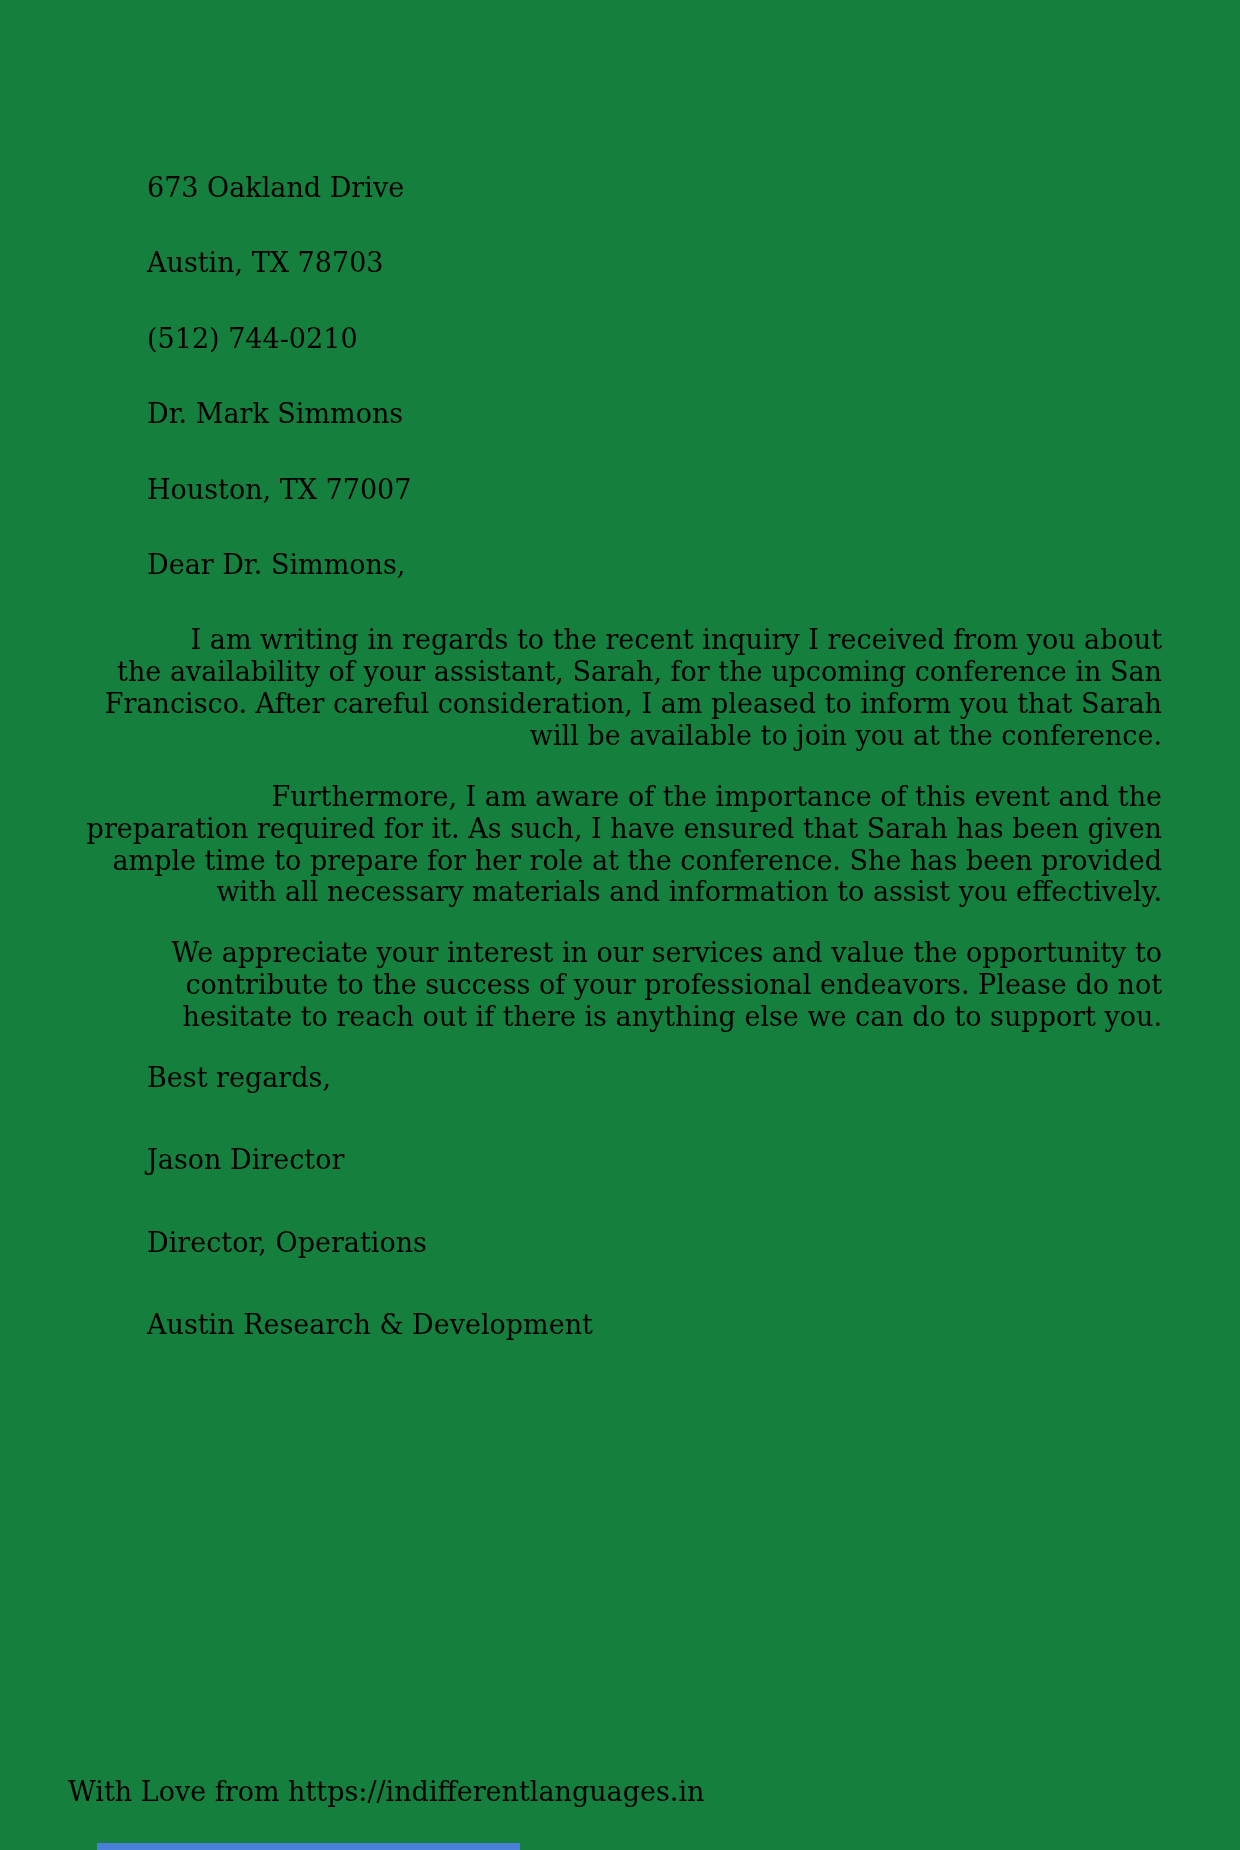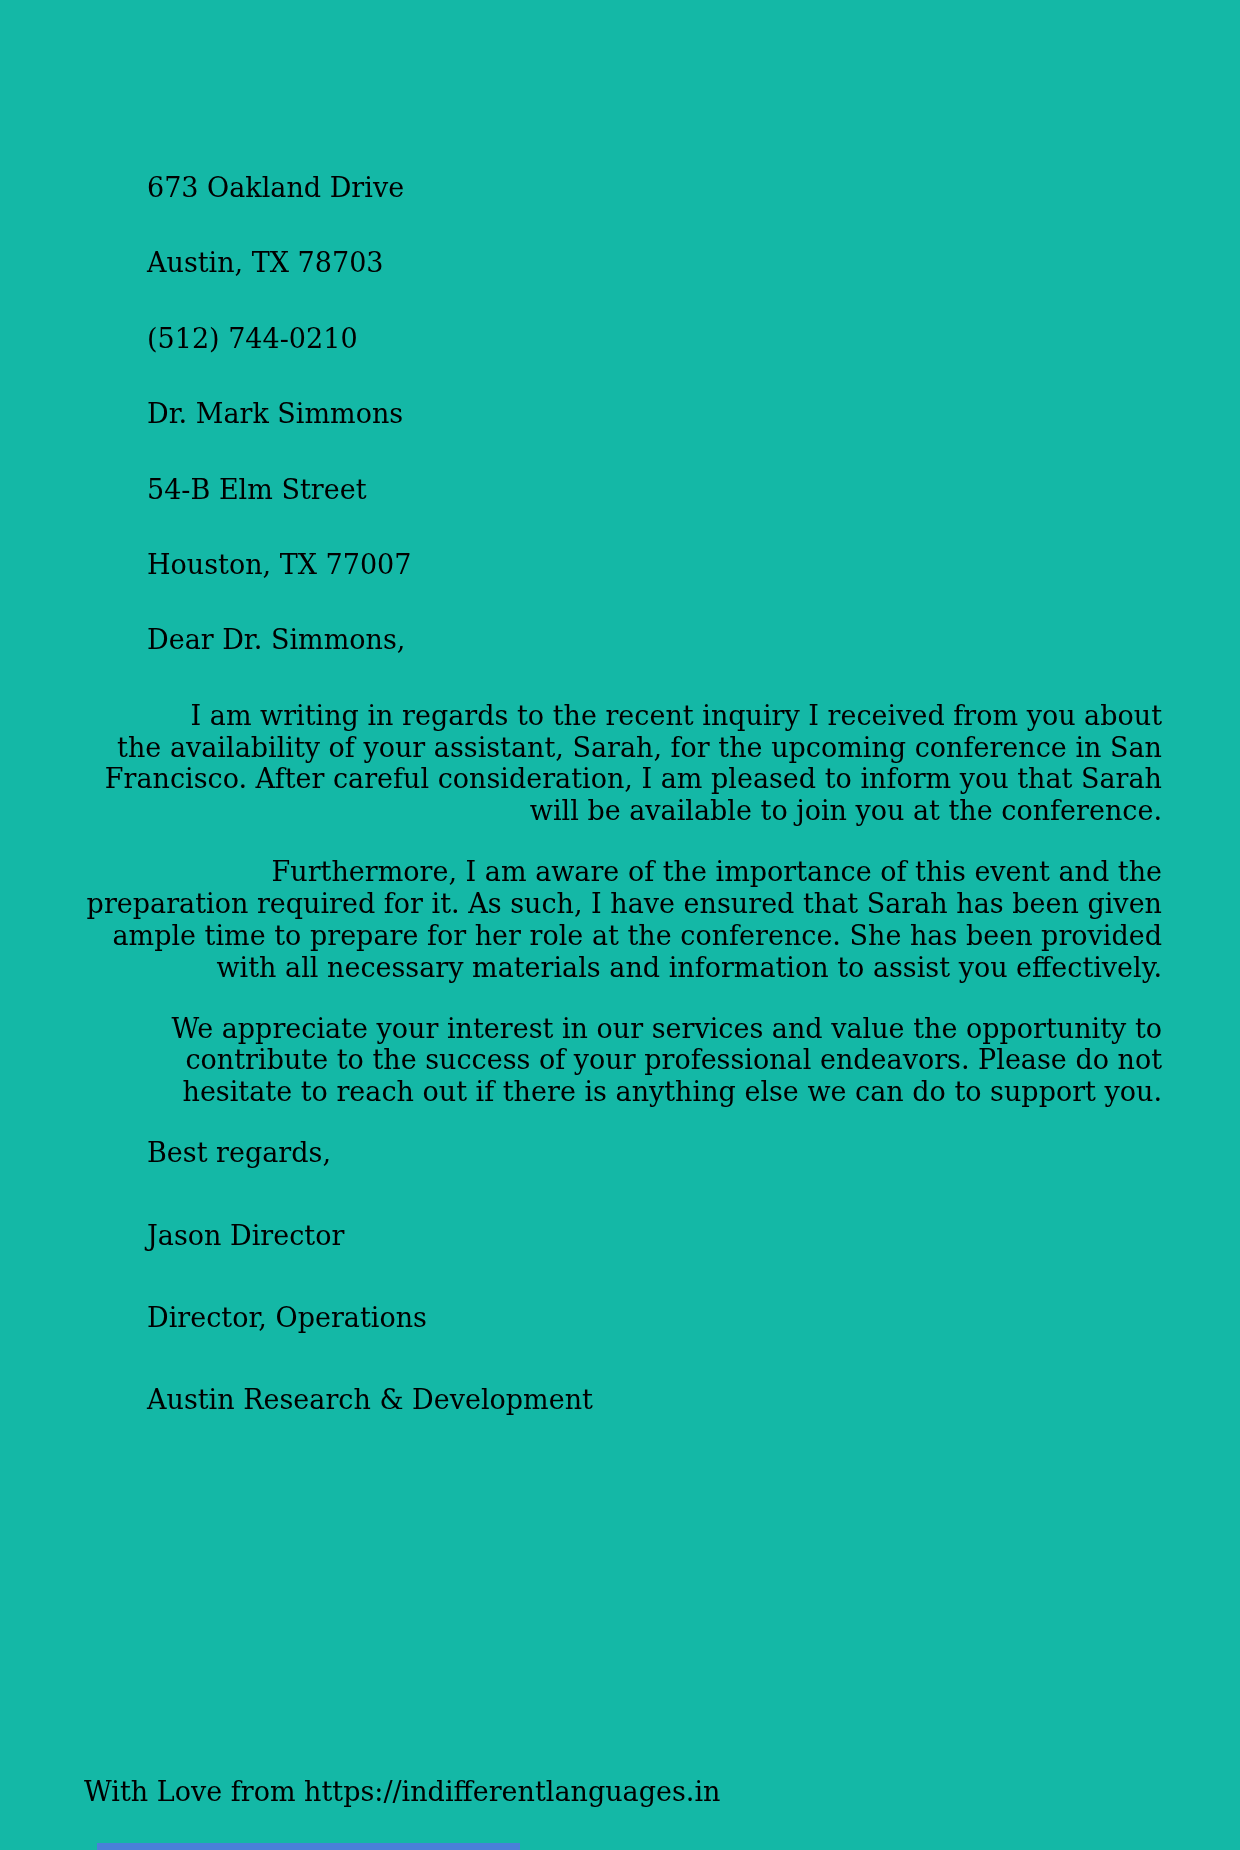--- a/index.html
+++ b/index.html
@@ -4,21 +4,21 @@
 <style>
   html, body {
     margin: 0;
     padding: 0;
     background: #ffffff;
   }
   .page {
     position: relative;
     width: 1240px;
     height: 1850px;
-    background: #14b8a6;
+    background: #15803d;
     color: #000000;
     font-family: "DejaVu Serif", "Liberation Serif", serif;
     overflow: hidden;
   }
   .letter {
     padding: 172px 78px 0 86px;
     font-size: 27px;
     line-height: 1.2;
   }
   .line {
@@ -35,21 +35,21 @@
     margin-top: 15px;
   }
   .para {
     margin: 22px 0 29px 0;
     text-indent: 61px;
     line-height: 1.18;
     text-align: right;
   }
   .footer-credit {
     position: absolute;
-    left: 84px;
+    left: 68px;
     top: 1776px;
     font-size: 27px;
     line-height: 1.2;
     margin: 0;
   }
   .accent-bar {
     position: absolute;
     left: 97px;
     bottom: 0;
     width: 423px;
@@ -61,21 +61,20 @@
 
 <div class="page">
 
   <div class="letter">
 
     <p class="line">673 Oakland Drive</p>
     <p class="line">Austin, TX 78703</p>
     <p class="line">(512) 744-0210</p>
 
     <p class="line">Dr. Mark Simmons</p>
-    <p class="line">54-B Elm Street</p>
     <p class="line">Houston, TX 77007</p>
 
     <p class="line">Dear Dr. Simmons,</p>
 
     <p class="para">I am writing in regards to the recent inquiry I received from you about the availability of your assistant, Sarah, for the upcoming conference in San Francisco. After careful consideration, I am pleased to inform you that Sarah will be available to join you at the conference.</p>
     <p class="para">Furthermore, I am aware of the importance of this event and the preparation required for it. As such, I have ensured that Sarah has been given ample time to prepare for her role at the conference. She has been provided with all necessary materials and information to assist you effectively.</p>
     <p class="para">We appreciate your interest in our services and value the opportunity to contribute to the success of your professional endeavors. Please do not hesitate to reach out if there is anything else we can do to support you.</p>
 
     <p class="line-lg mt">Best regards,</p>
     <p class="line-lg">Jason Director</p>

